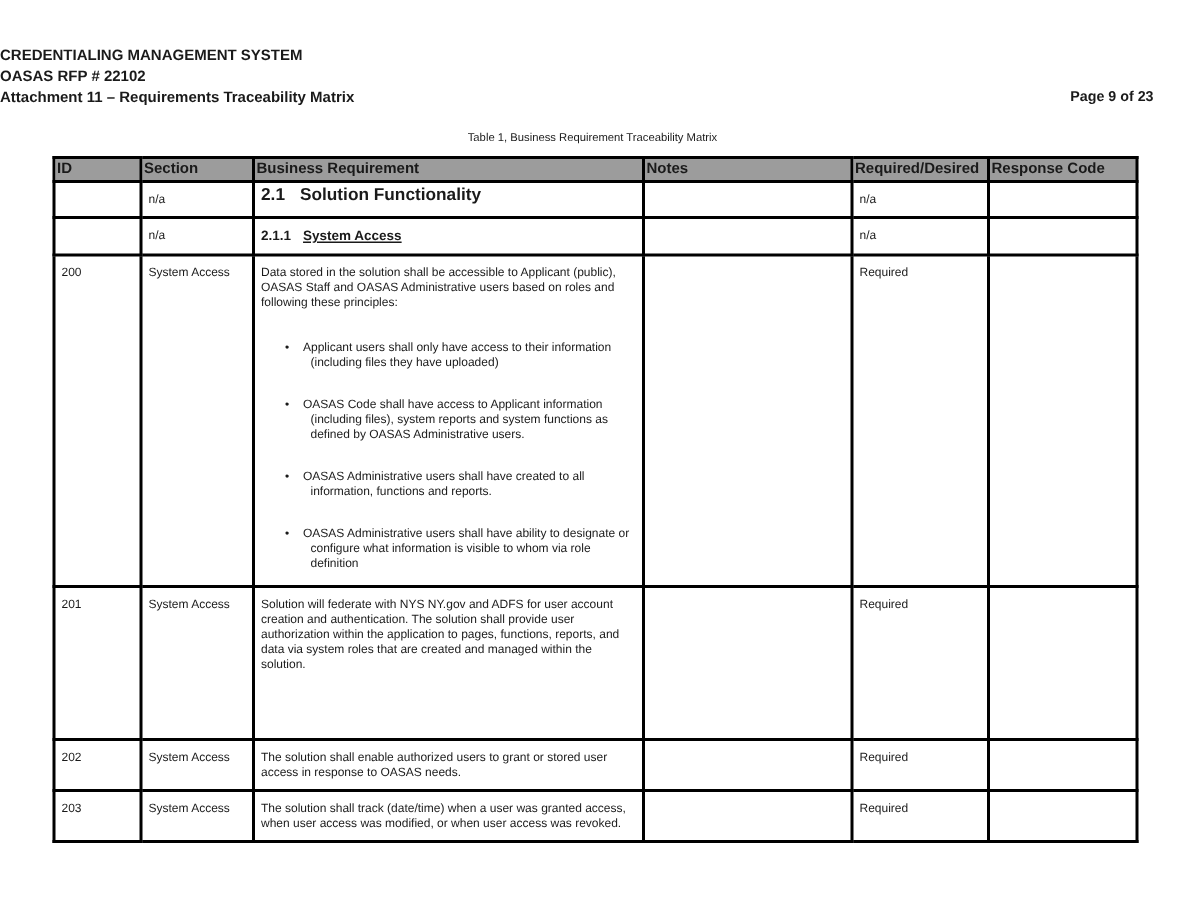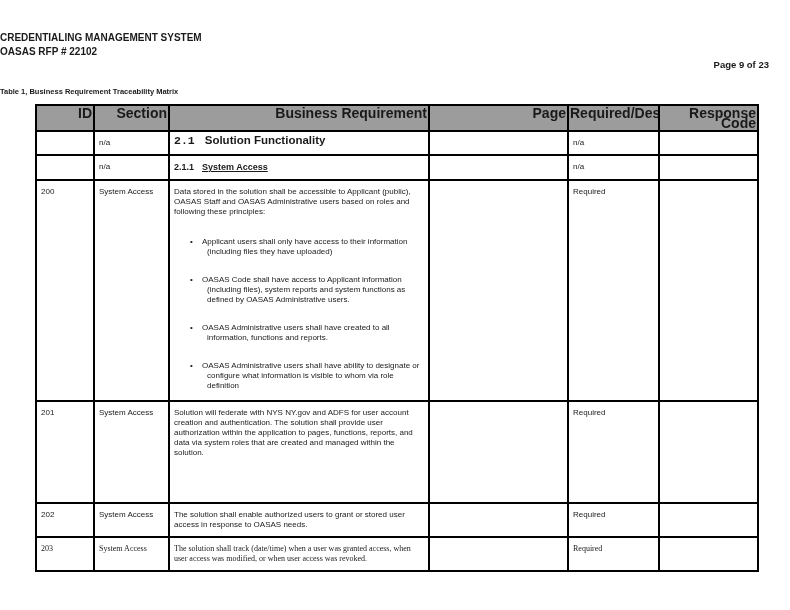--- a/index.html
+++ b/index.html
@@ -14,97 +14,98 @@
   .doc-header {
     position:absolute; top:31px; left:0; width:100%;
     font-weight:bold; font-size:10px; line-height:14px;
   }
   .page-number {
     position:absolute; top:59px; right:21px;
     font-weight:bold; font-size:9.5px;
   }
   .table-caption {
     position:absolute; top:87px; left:0; width:100%;
-    font-weight:bold; font-size:7.5px;
+    text-align:center; font-weight:normal; font-size:7.5px;
   }
 
   
   table.rtm {
     position:absolute; top:104px; left:35px; width:722px;
     border-collapse:collapse; table-layout:fixed;
     border:2px solid var(--border-color);
     font-size:8px; line-height:10px;
   }
   .rtm th, .rtm td {
     border:2px solid var(--border-color);
     vertical-align:top; padding:6px 4px; overflow:hidden;
   }
   .rtm thead th {
-    background:var(--header-bg); font-weight:bold; font-size:14px;
-    text-align:right; padding:2px 1px; height:13px; line-height:10px;
+    background:var(--header-bg); font-weight:bold; font-size:10px;
+    text-align:left; padding:2px 1px; height:13px; line-height:10px;
   }
   .col-id { width:58px; } .col-section { width:75px; }
   .col-req { width:260px; } .col-notes { width:139px; }
   .col-reqd { width:91px; } .col-resp { width:99px; }
 
   .id-cell { padding-left:9px; }
   .section-cell { padding-right:24px; }
 
   
   tr.sec-row-1 { height:19px; }
   tr.sec-row-1 .br-cell { font-weight:bold; font-size:11.5px; line-height:13px; padding-top:2px; }
-  tr.sec-row-1 .sec-num { margin-right:10px;font-family:Liberation Mono, monospace; }
+  tr.sec-row-1 .sec-num { margin-right:10px; }
   tr.sec-row-2 { height:16px; }
   tr.sec-row-2 .br-cell { font-weight:bold; font-size:9px; line-height:11px; }
   tr.sec-row-2 .sec-num { margin-right:8px; }
   tr.sec-row-2 .sec-title { text-decoration:underline; }
 
   
   tr.row-200 { height:221px; }
   tr.row-201 { height:102px; }
   tr.row-202 { height:29px; }
-  tr.row-203 { height:30px;font-family:Liberation Serif, serif; }
+  tr.row-203 { height:30px; }
 
   .req-intro { margin:0 0 20px 0; }
   .bullet {
     position:relative; margin:18px 0 0 0;
     padding-left:33px; text-indent:-5px;
   }
   .bullet::before {
     content:"\2022"; position:absolute; left:16px; top:0; text-indent:0;
   }
 </style>
 </head>
 <body>
 
 <div class="page">
 
   <div class="doc-header">
     <div>CREDENTIALING MANAGEMENT SYSTEM</div>
     <div>OASAS RFP # 22102</div>
+    <div>Attachment 11 – Requirements Traceability Matrix</div>
   </div>
   <div class="page-number">Page 9 of 23</div>
 
   <div class="table-caption">Table 1, Business Requirement Traceability Matrix</div>
 
   <table class="rtm">
     <colgroup>
       <col class="col-id">
         <col class="col-section">
         <col class="col-req">
       <col class="col-notes">
         <col class="col-reqd">
         <col class="col-resp">
     </colgroup>
     <thead>
       <tr>
         <th>ID</th>
         <th>Section</th>
         <th>Business Requirement</th>
-        <th>Page</th>
+        <th>Notes</th>
         <th>Required/Desired</th>
         <th>Response Code</th>
       </tr>
     </thead>
     <tbody>
 
       <tr class="sec-row-1">
         <td class="id-cell"></td>
         <td class="section-cell">n/a</td>
         <td class="br-cell">

